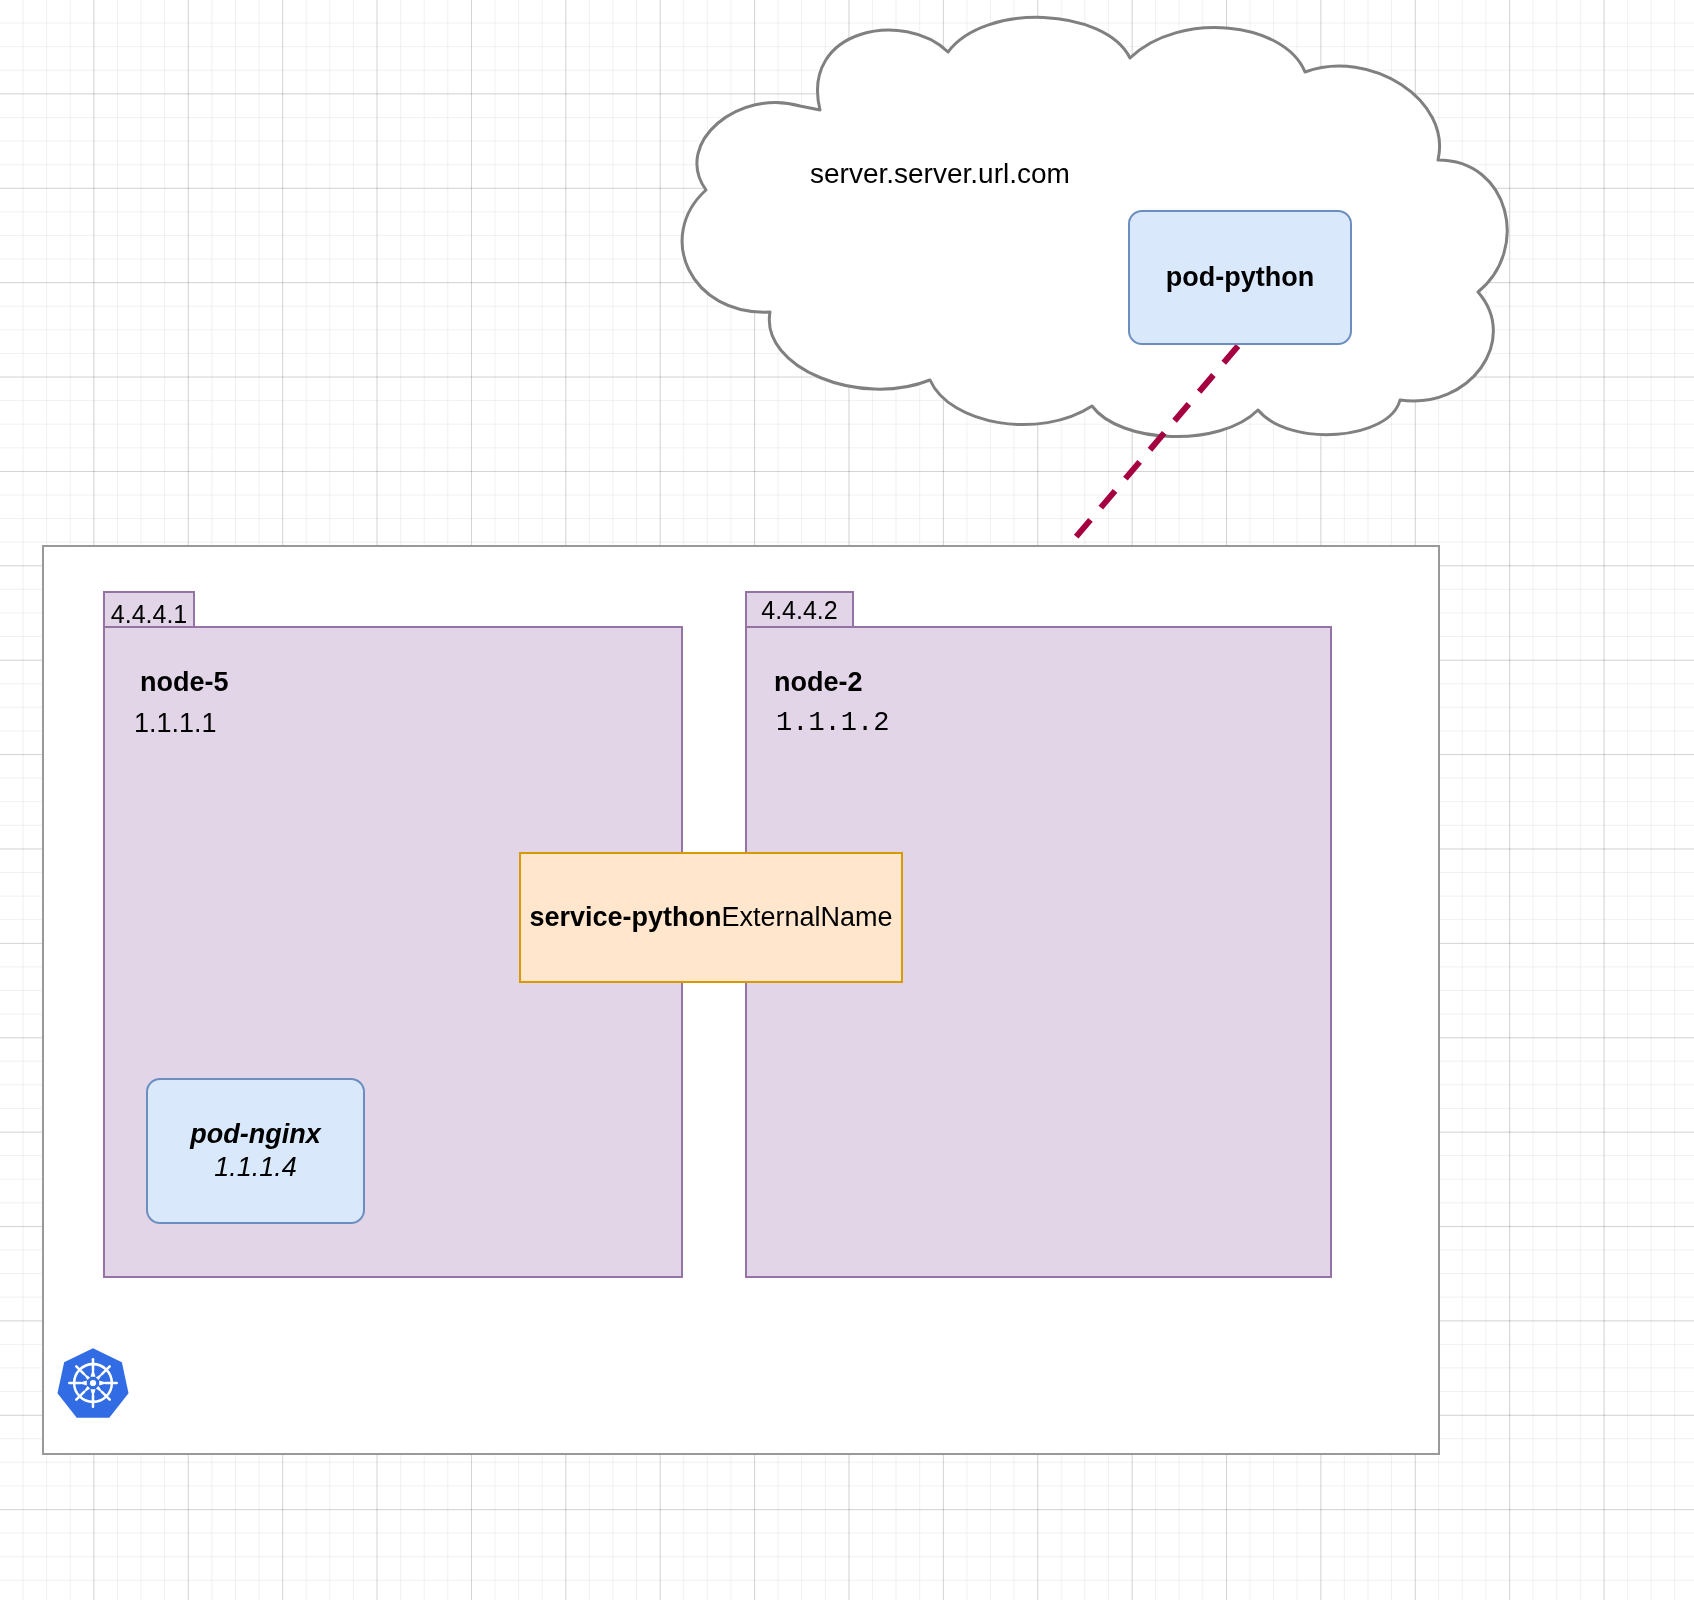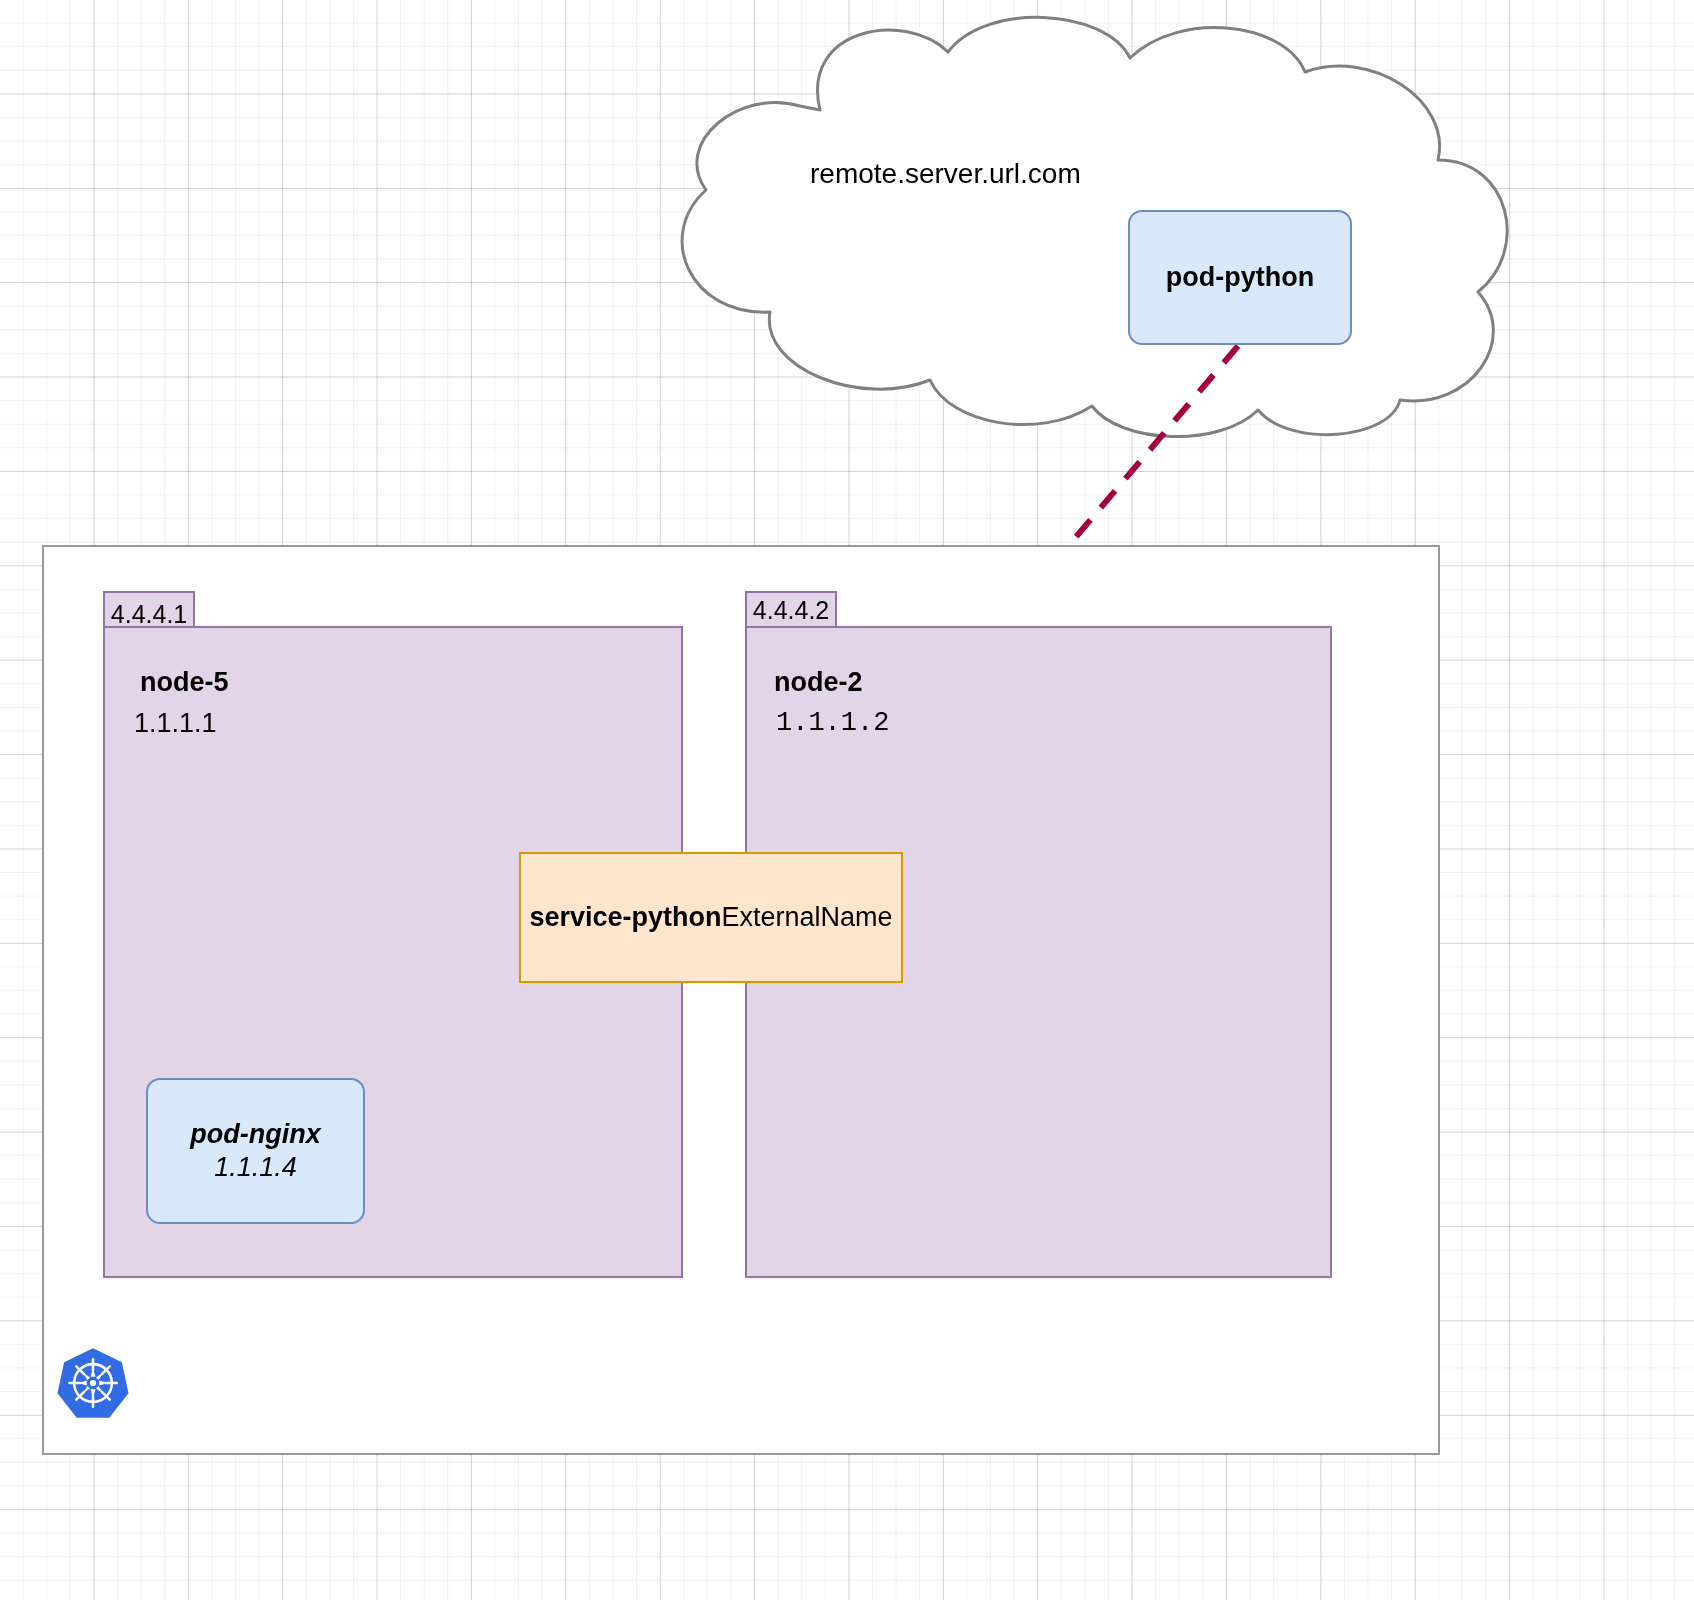--- a/index.html
+++ b/index.html
@@ -157,36 +157,36 @@
                Z" fill="#ffffff" stroke="#808080" stroke-width="3" stroke-linejoin="round"></path>
     </g>
     <g>
       <line x1="1238" y1="346" x2="806" y2="855" stroke="#a50040" stroke-width="6" stroke-dasharray="22 16" stroke-linecap="butt"></line>
     </g>
     <g>
       <line x1="612" y1="982" x2="368" y2="1142" stroke="#a50040" stroke-width="6" stroke-dasharray="22 16" stroke-linecap="butt"></line>
     </g>
   </svg>
 
-  <div class="cloud-label">remote.server.url.com</div>
+  <div class="cloud-label">server.server.url.com</div>
 
   <div class="pod-box" style="left:1128px; top:210px; width:224px; height:135px;">
     <div class="pod-name">pod-python</div>
   </div>
 
   <div class="cluster-box"></div>
 
   <div class="node-tab" style="left:103px; top:591px; width:92px; height:44px;">
     <span>4.4.4.1</span>
   </div>
   <div class="node-box" style="left:103px; top:626px; width:580px; height:652px;"></div>
   <div class="node-title" style="left:140px; top:667px;">node-5</div>
   <div class="node-ip" style="left:134px; top:708px;">1.1.1.1</div>
 
-  <div class="node-tab" style="left:745px; top:591px; width:92px; height:36px;">
+  <div class="node-tab" style="left:745px; top:591px; width:109px; height:36px;">
     <span>4.4.4.2</span>
   </div>
   <div class="node-box" style="left:745px; top:626px; width:587px; height:652px;"></div>
   <div class="node-title" style="left:774px; top:667px;">node-2</div>
   <div class="node-ip" style="left:776px; top:708px;font-family:Liberation Mono, monospace;">1.1.1.2</div>
 
   <div class="pod-box" style="left:146px; top:1078px; width:219px; height:146px;font-style:italic;">
     <div class="pod-name">pod-nginx</div>
     <div class="pod-ip">1.1.1.4</div>
   </div>

